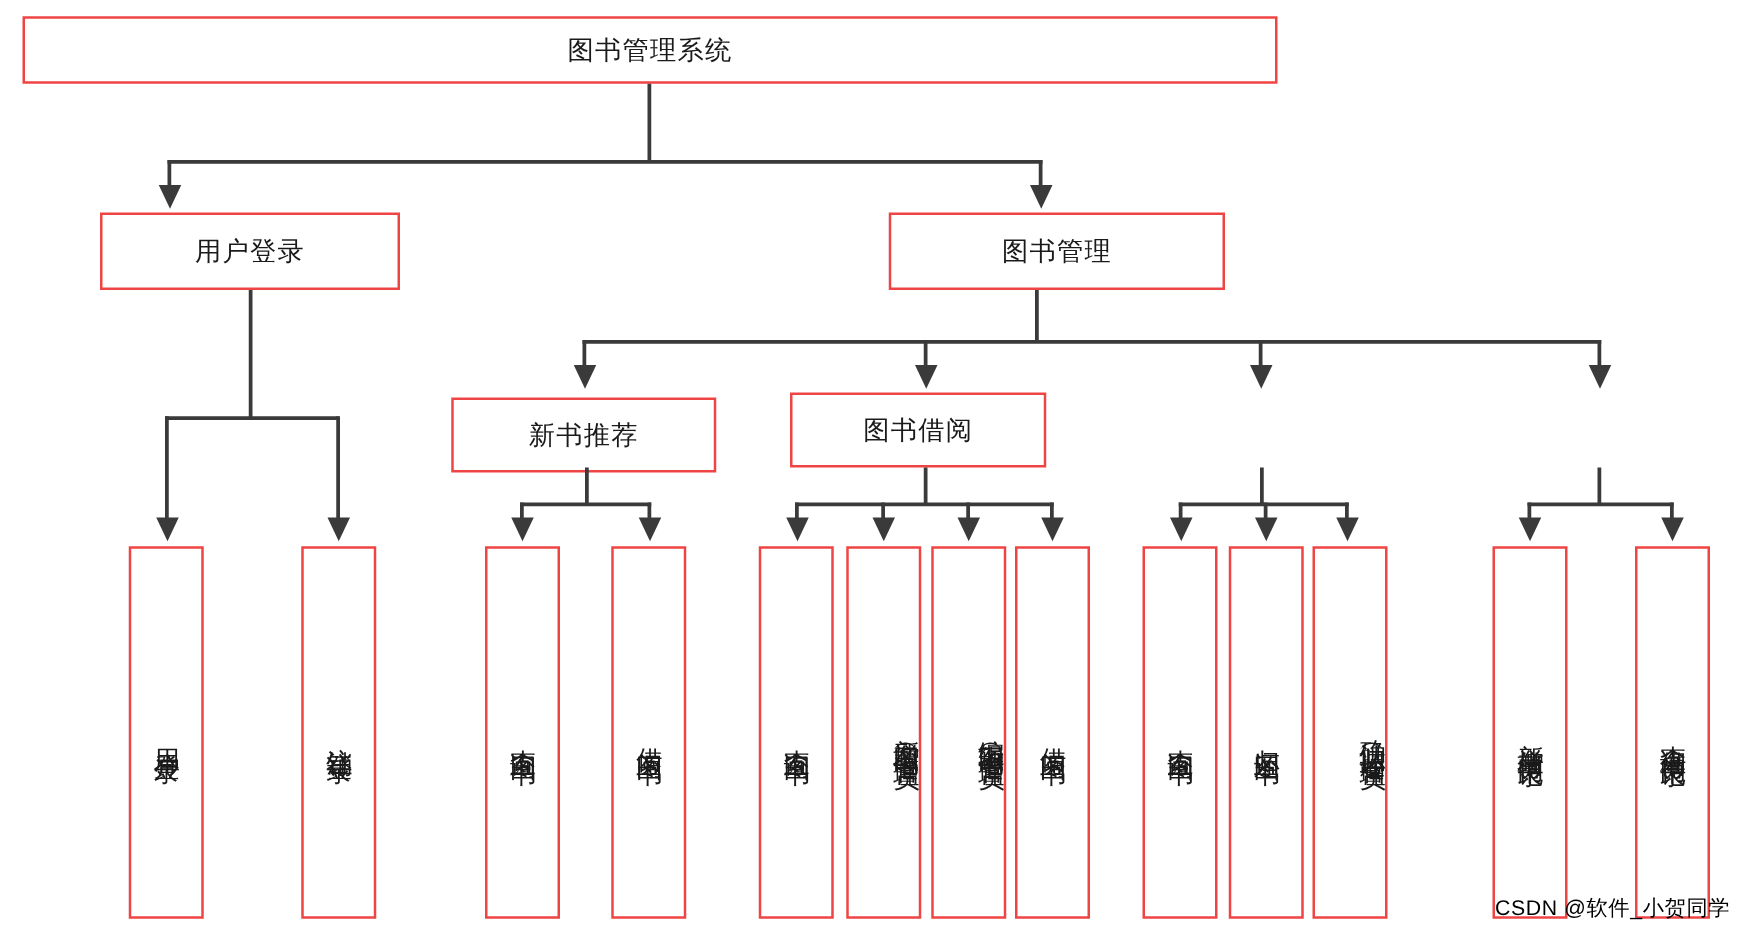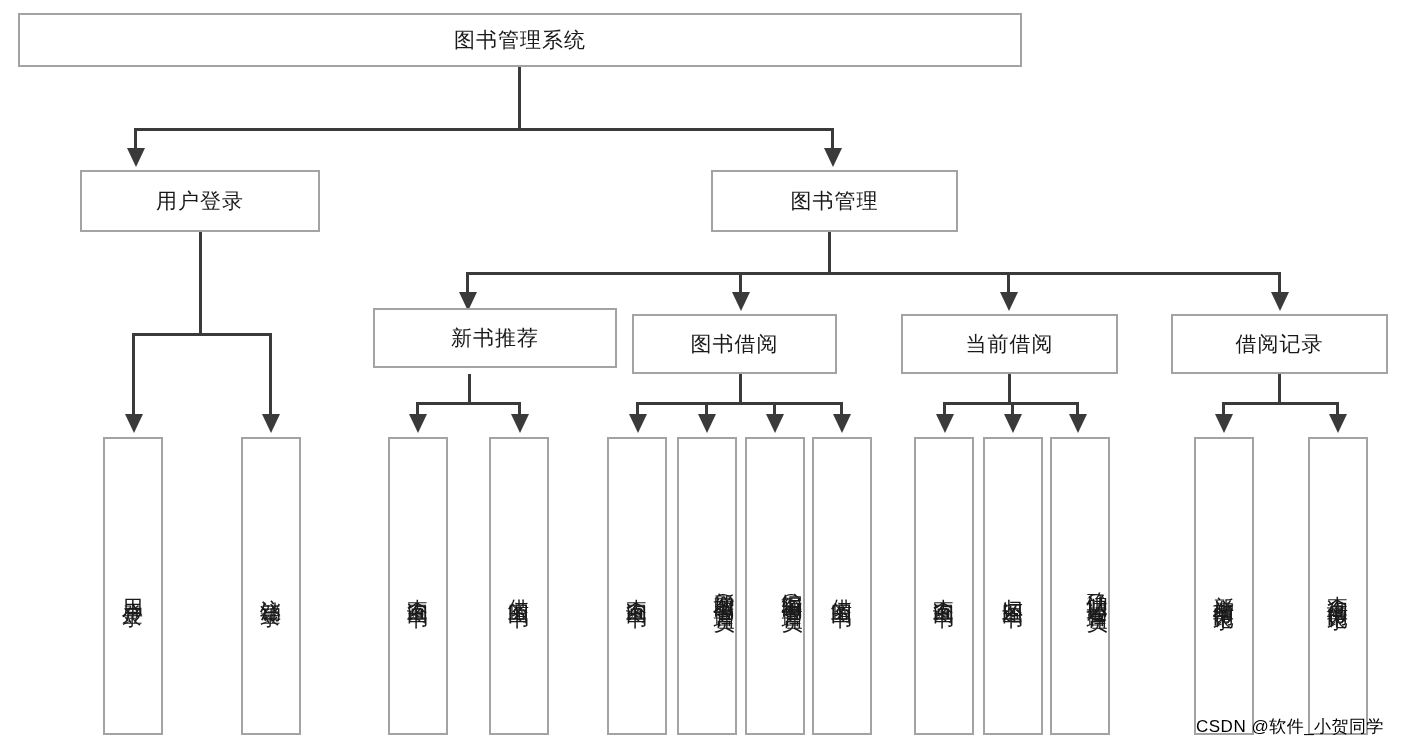--- a/index.html
+++ b/index.html
@@ -11,21 +11,21 @@
     position: relative;
     width: 1405px;
     height: 747px;
     background: #ffffff;
     font-family: "Liberation Sans", "DejaVu Sans", sans-serif;
     overflow: hidden;
   }
   .node {
     position: absolute;
     box-sizing: border-box;
-    border: 2px solid #a3a3a3;
+    border: 2px solid #ef4444;
     background: #ffffff;
     display: flex;
     align-items: center;
     justify-content: center;
     color: #1a1a1a;
   }
   .node.horiz {
     font-size: 21px;
     letter-spacing: 1px;
     white-space: nowrap;
@@ -77,21 +77,21 @@
   <div class="edge v" style="left:518px; top:67px; width:3px; height:63px;"></div>
   <div class="edge h" style="left:134px; top:128px; width:700px; height:3px;"></div>
   <div class="edge v" style="left:134px; top:128px; width:3px; height:22px;"></div>
   <div class="arrow" style="left:127px; top:148px;"></div>
   <div class="edge v" style="left:831px; top:128px; width:3px; height:22px;"></div>
   <div class="arrow" style="left:824px; top:148px;"></div>
 
   <div class="node horiz" style="left:80px; top:170px; width:240px; height:62px;">
     <span>用户登录</span>
   </div>
-  <div class="node horiz" style="left:711px; top:170px; width:247px; height:62px;">
+  <div class="node horiz" style="left:711px; top:170px; width:269px; height:62px;">
     <span>图书管理</span>
   </div>
 
   <div class="edge v" style="left:199px; top:232px; width:3px; height:103px;"></div>
   <div class="edge h" style="left:132px; top:333px; width:139px; height:3px;"></div>
   <div class="edge v" style="left:132px; top:333px; width:3px; height:83px;"></div>
   <div class="arrow" style="left:125px; top:414px;"></div>
   <div class="edge v" style="left:269px; top:333px; width:3px; height:83px;"></div>
   <div class="arrow" style="left:262px; top:414px;"></div>
 
@@ -99,31 +99,25 @@
   <div class="edge h" style="left:466px; top:272px; width:815px; height:3px;"></div>
   <div class="edge v" style="left:466px; top:272px; width:3px; height:22px;"></div>
   <div class="arrow" style="left:459px; top:292px;"></div>
   <div class="edge v" style="left:739px; top:272px; width:3px; height:22px;"></div>
   <div class="arrow" style="left:732px; top:292px;"></div>
   <div class="edge v" style="left:1007px; top:272px; width:3px; height:22px;"></div>
   <div class="arrow" style="left:1000px; top:292px;"></div>
   <div class="edge v" style="left:1278px; top:272px; width:3px; height:22px;"></div>
   <div class="arrow" style="left:1271px; top:292px;"></div>
 
-  <div class="node horiz" style="left:361px; top:308px; width:244px; height:60px;margin-left:12px;">
+  <div class="node horiz" style="left:361px; top:318px; width:212px; height:60px;">
     <span>新书推荐</span>
   </div>
   <div class="node horiz" style="left:632px; top:314px; width:205px; height:60px;">
     <span>图书借阅</span>
-  </div>
-  <div class="node horiz" style="left:901px; top:314px; width:217px; height:60px;">
-    <span>当前借阅</span>
-  </div>
-  <div class="node horiz" style="left:1171px; top:314px; width:217px; height:60px;">
-    <span>借阅记录</span>
   </div>
 
   <div class="edge v" style="left:468px; top:374px; width:3px; height:30px;"></div>
   <div class="edge h" style="left:416px; top:402px; width:105px; height:3px;"></div>
   <div class="edge v" style="left:416px; top:402px; width:3px; height:14px;"></div>
   <div class="arrow" style="left:409px; top:414px;"></div>
   <div class="edge v" style="left:518px; top:402px; width:3px; height:14px;"></div>
   <div class="arrow" style="left:511px; top:414px;"></div>
 
   <div class="edge v" style="left:739px; top:374px; width:3px; height:30px;"></div>

